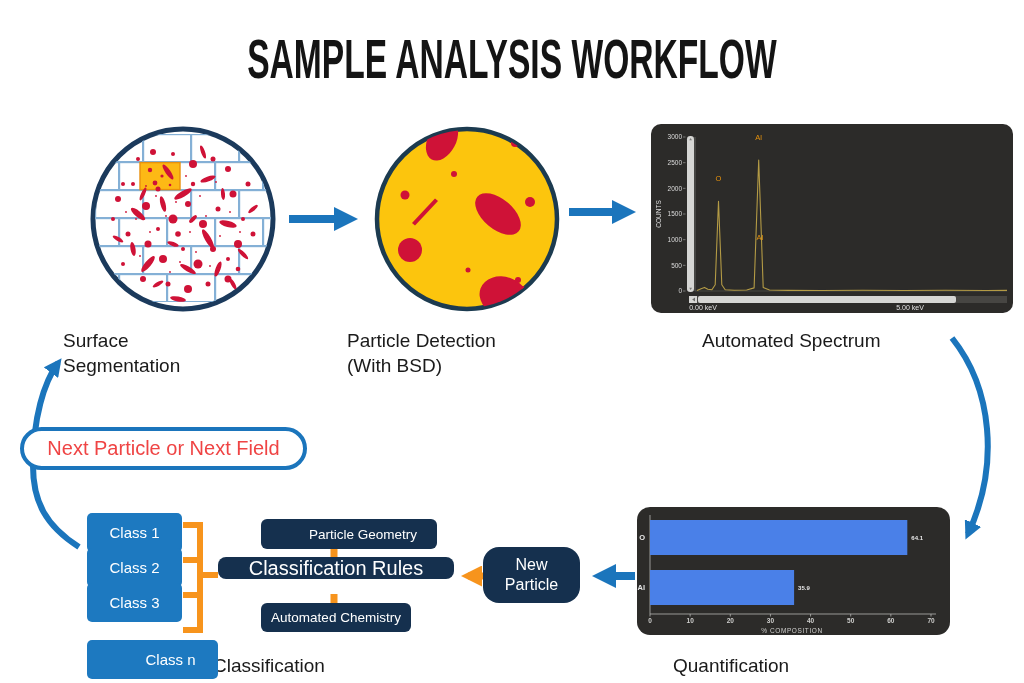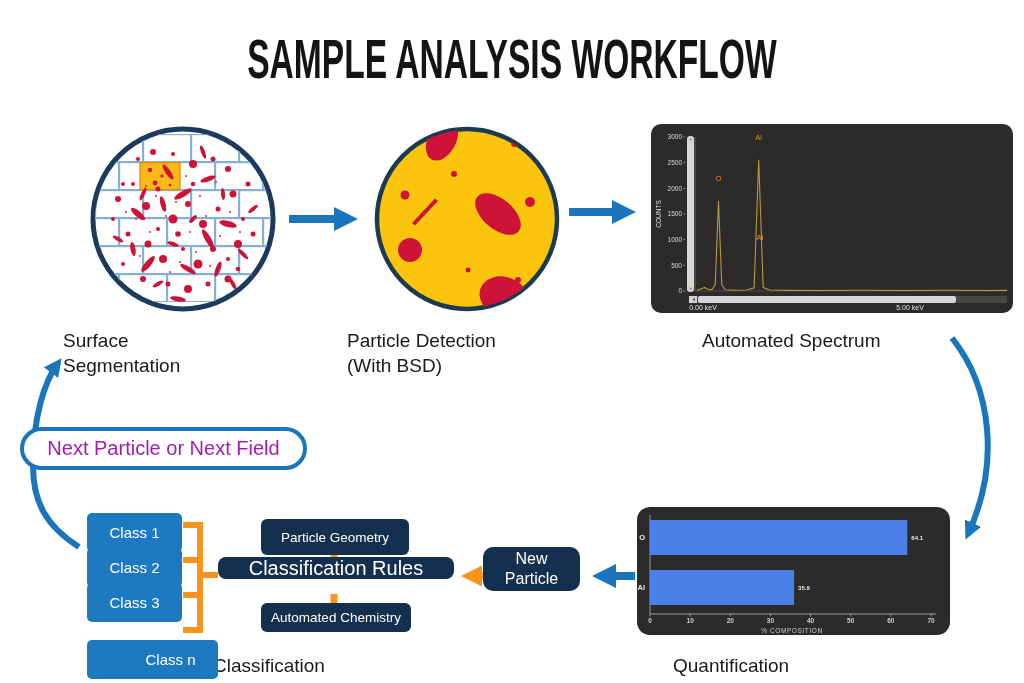--- a/index.html
+++ b/index.html
@@ -5,21 +5,21 @@
   html,body{margin:0;padding:0;background:#ffffff;}
   .canvas{position:relative;width:1024px;height:683px;background:#ffffff;overflow:hidden;
           font-family:"Liberation Sans", sans-serif;margin-top:20px;}
   .abs{position:absolute;}
   .title-wrap{position:absolute;left:0;top:16px;width:1024px;text-align:center;}
   .title-wrap span{display:inline-block;font-size:42px;font-weight:800;color:#141414;
           letter-spacing:0px;transform:scale(0.80,1.32);transform-origin:50% 55%;white-space:nowrap;}
   .step-label{position:absolute;width:240px;font-size:19px;color:#1a1a1a;line-height:1.32;}
   .pill{position:absolute;left:20px;top:407px;width:287px;height:43px;box-sizing:border-box;
         background:#ffffff;border:4px solid #1b75bc;border-radius:22px;
-        display:flex;align-items:center;justify-content:center;font-size:20px;color:#a21caf;}
+        display:flex;align-items:center;justify-content:center;font-size:20px;color:#ef4444;}
   .navy-box{position:absolute;background:#15304e;color:#ffffff;border-radius:7px;
         display:flex;align-items:center;justify-content:center;text-align:center;}
   .class-box{position:absolute;left:87px;width:95px;height:39px;background:#1d79c0;color:#fff;
         border-radius:5px;display:flex;align-items:center;justify-content:center;font-size:15px;}
   .dark-panel{position:absolute;background:#2c2b29;}
   svg text{font-family:"Liberation Sans", sans-serif;}
   .overlay{position:absolute;left:0;top:0;pointer-events:none;}
 </style>
 </head>
 <body>
@@ -272,18 +272,18 @@
   <div class="step-label" style="left:213px;top:633px;">Classification</div>
   <div class="step-label" style="left:673px;top:633px;">Quantification</div>
 
   <div class="pill">Next Particle or Next Field</div>
 
   <div class="class-box" style="top:493px;">Class 1</div>
   <div class="class-box" style="top:528px;">Class 2</div>
   <div class="class-box" style="top:563px;">Class 3</div>
   <div class="class-box" style="top:620px;padding-left:36px;">Class n</div>
 
-  <div class="navy-box" style="left:261px;top:499px;width:148px;height:36px;font-size:13.5px;border-radius:6px;">Particle Geometry</div>
+  <div class="navy-box" style="left:261px;top:499px;width:148px;height:30px;font-size:13.5px;border-radius:6px;padding-left:28px;">Particle Geometry</div>
   <div class="navy-box" style="left:218px;top:537px;width:236px;height:22px;font-size:20px;border-radius:8px;">Classification Rules</div>
   <div class="navy-box" style="left:261px;top:583px;width:150px;height:29px;font-size:13.5px;border-radius:6px;">Automated Chemistry</div>
-  <div class="navy-box" style="left:483px;top:527px;width:97px;height:44px;font-size:16px;line-height:1.25;border-radius:10px;padding:0 10px;box-sizing:border-box;">New Particle</div>
+  <div class="navy-box" style="left:483px;top:527px;width:97px;height:56px;font-size:16px;line-height:1.25;border-radius:16px;padding:0 10px;box-sizing:border-box;">New Particle</div>
 
 </div>
 
 </body></html>

